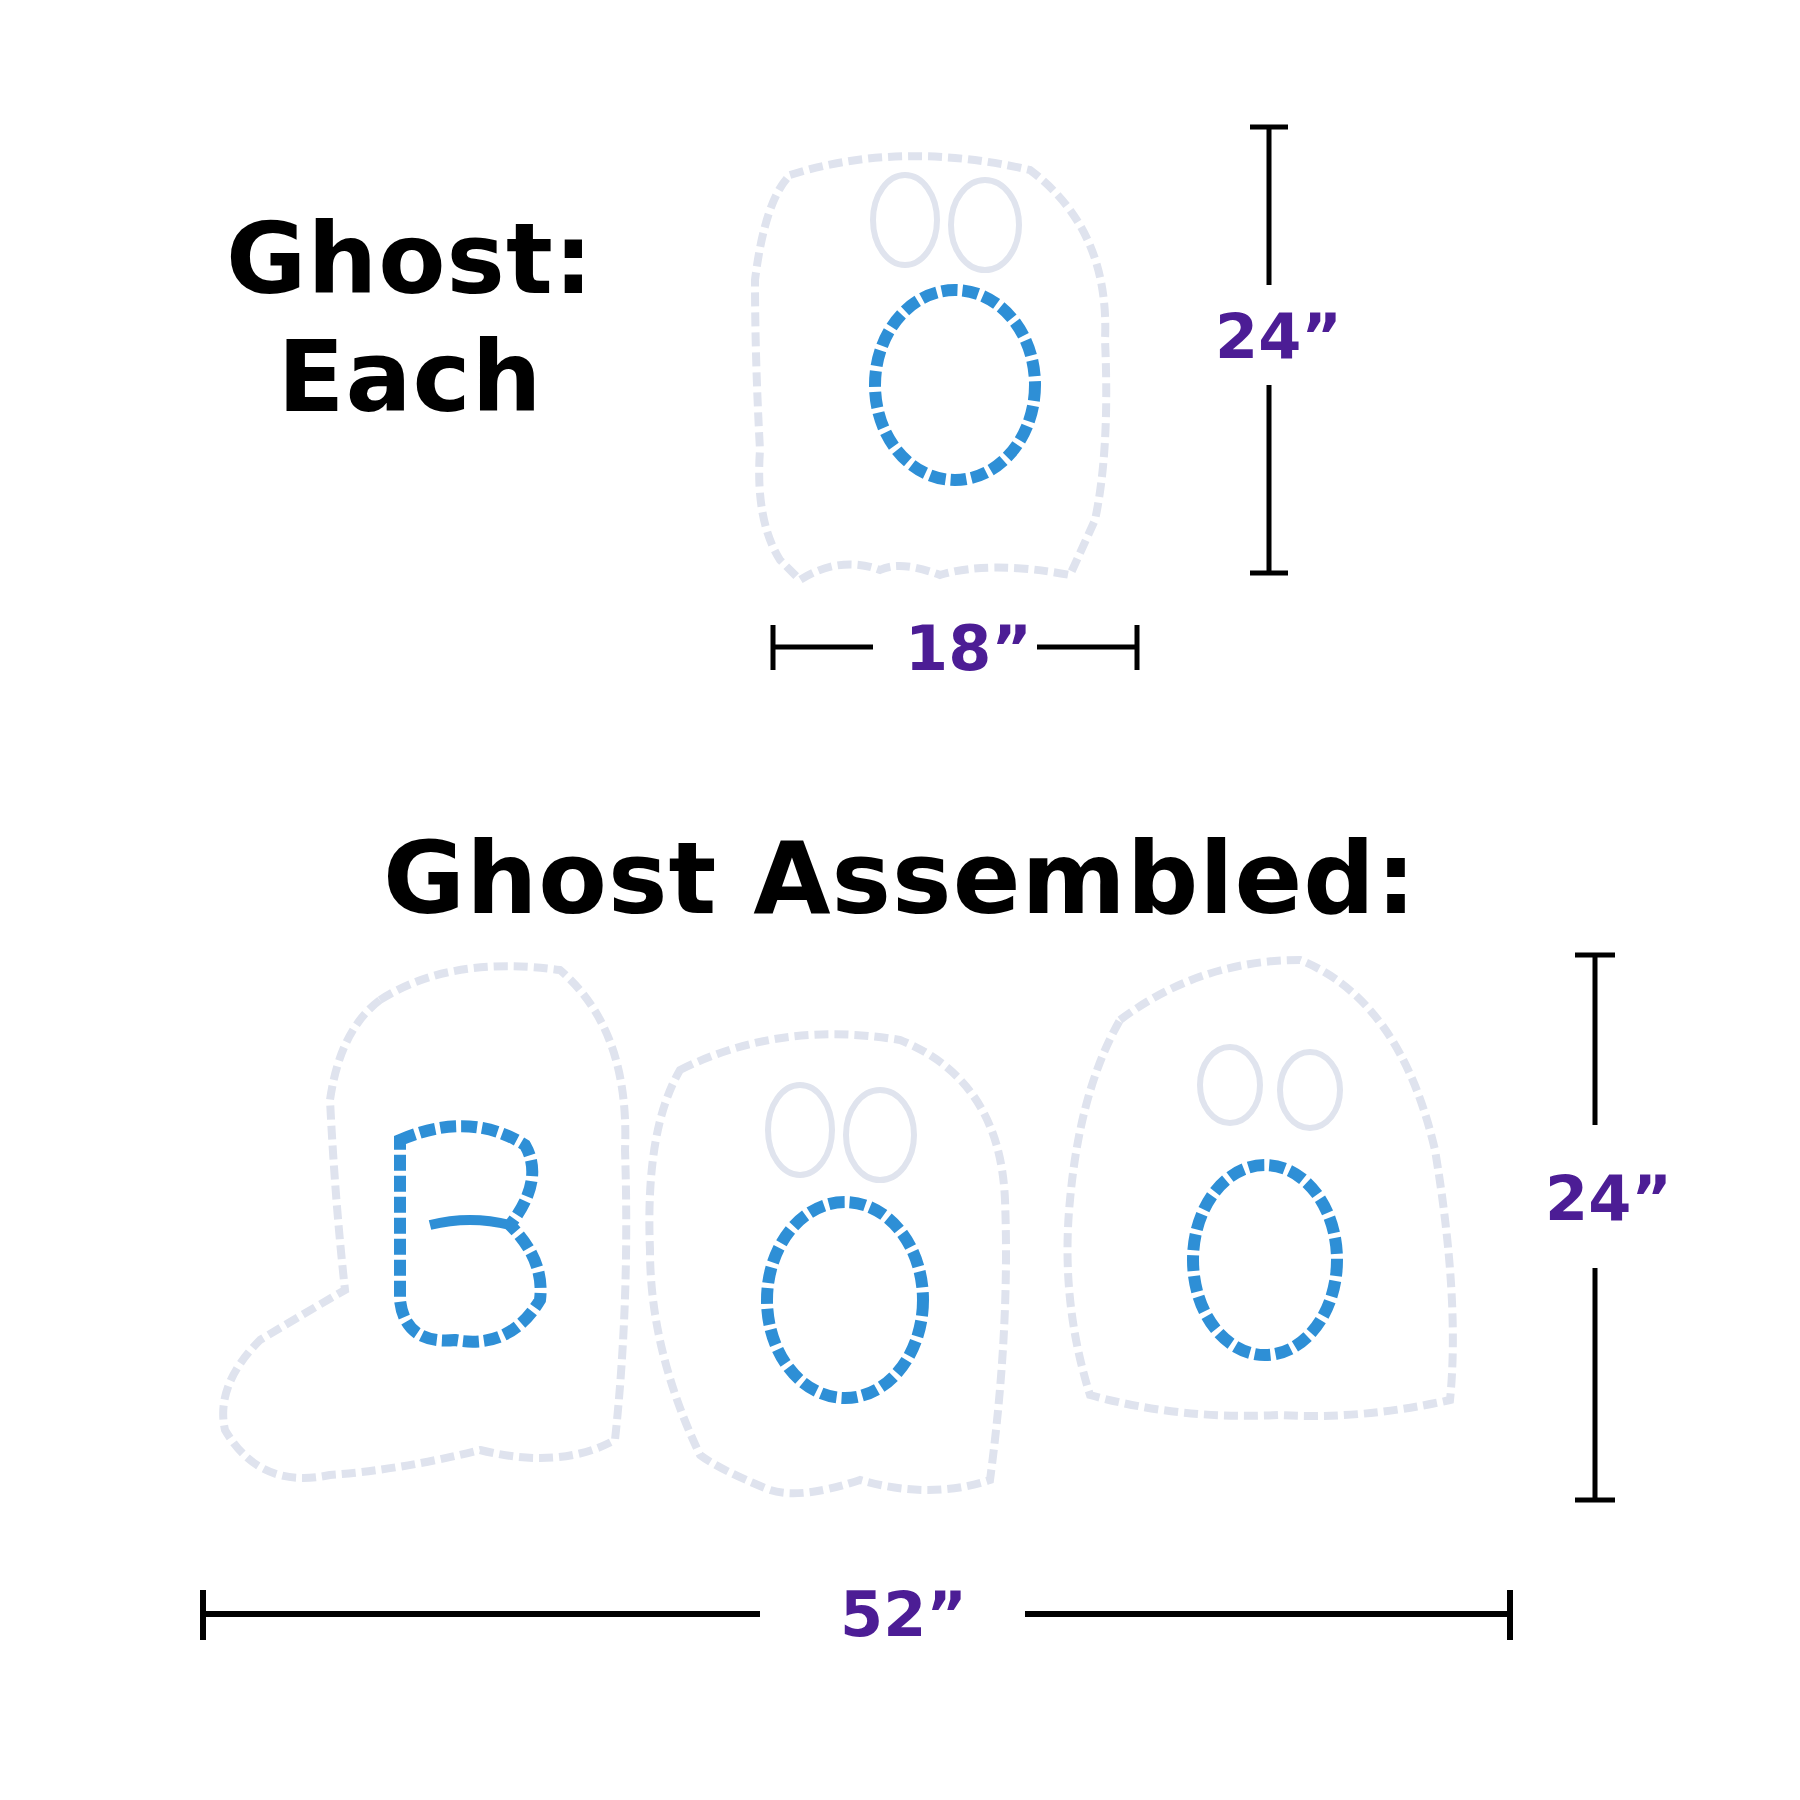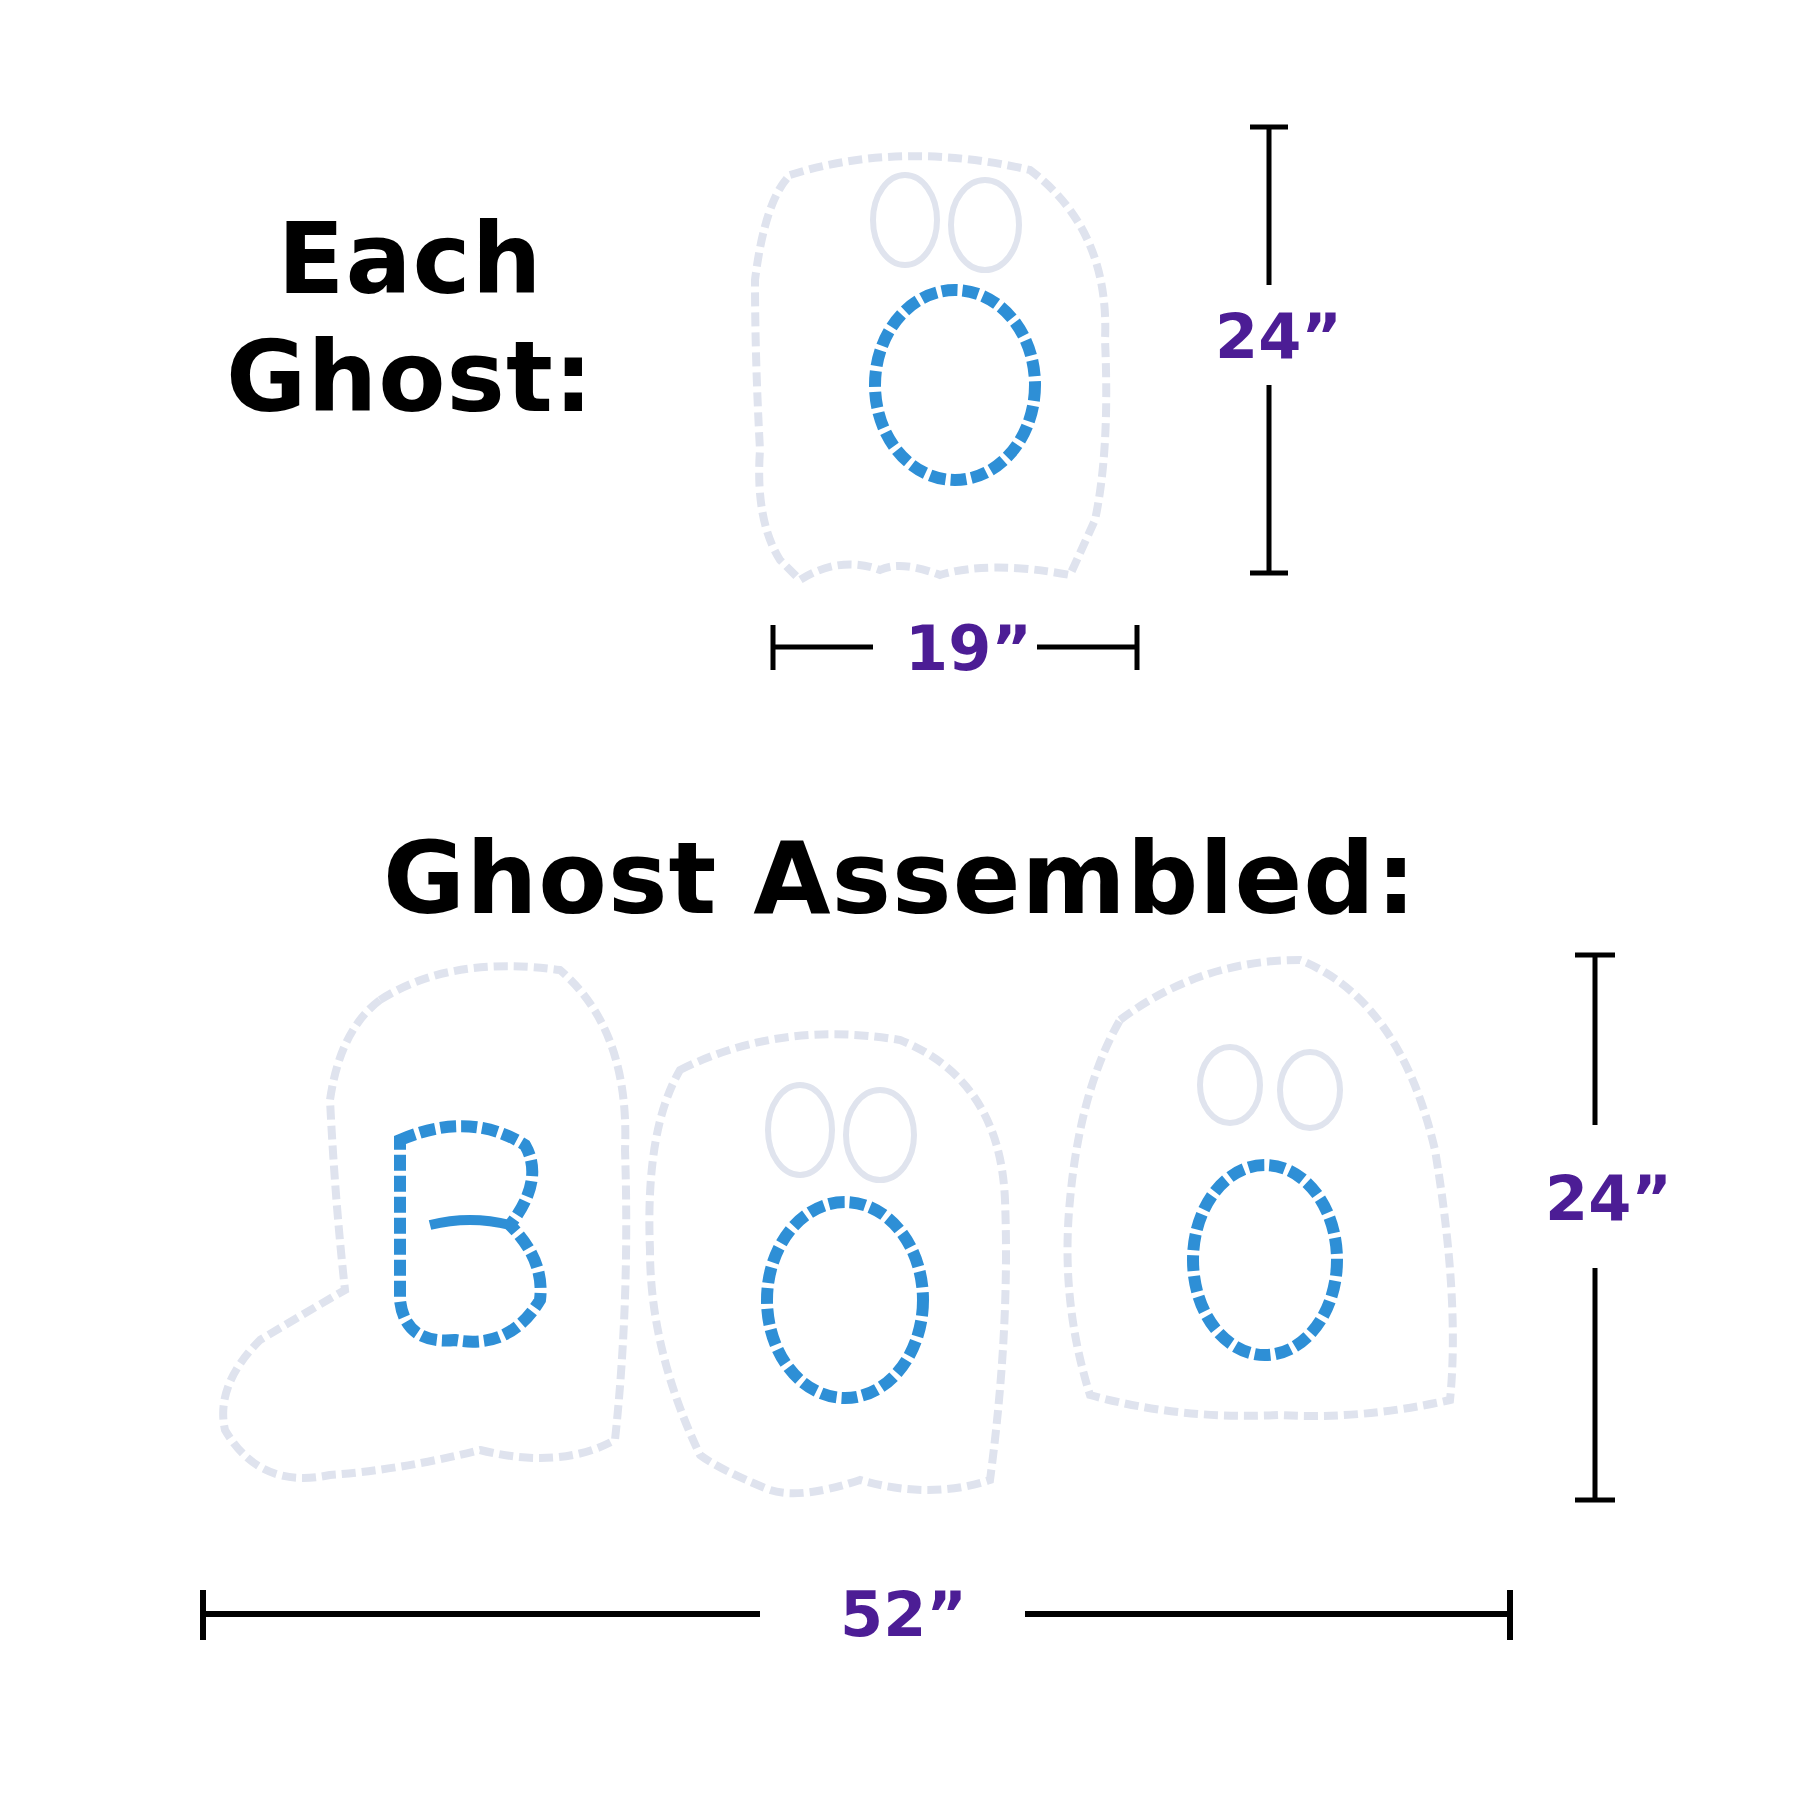--- a/index.html
+++ b/index.html
@@ -7,22 +7,22 @@
   .label{position:absolute;font-weight:bold;color:#000;letter-spacing:1px;}
   .each{left:210px;top:200px;width:400px;font-size:98px;line-height:118px;text-align:center;}
   .fully{left:0;top:820px;width:1800px;text-align:center;font-size:100px;}
   .dim{position:absolute;font-weight:bold;font-size:62px;color:#4c1d95;}
   svg{position:absolute;left:0;top:0;}
 </style>
 </head>
 <body>
 
 <div class="label each">
+  <div>Ghost:</div>
   <div>Each</div>
-  <div>Ghost:</div>
 </div>
 
 <svg width="1800" height="1800">
   <defs>
     <filter id="soft">
         <feGaussianBlur stdDeviation="0.6"></feGaussianBlur>
       </filter>
   </defs>
 
   <g filter="url(#soft)">
@@ -71,16 +71,16 @@
   </g>
   <g stroke="#000" stroke-width="6">
     <line x1="203" y1="1590" x2="203" y2="1640"></line>
     <line x1="203" y1="1614" x2="760" y2="1614"></line>
     <line x1="1025" y1="1614" x2="1510" y2="1614"></line>
     <line x1="1510" y1="1590" x2="1510" y2="1640"></line>
   </g>
 </svg>
 
 <div class="dim" style="left:1215px;top:300px;">24”</div>
-<div class="dim" style="left:905px;top:612px;">19”</div>
+<div class="dim" style="left:905px;top:612px;">18”</div>
 <div class="label fully">Ghost Assembled:</div>
 <div class="dim" style="left:1545px;top:1162px;">24”</div>
 <div class="dim" style="left:840px;top:1578px;">52”</div>
 
 </body></html>

